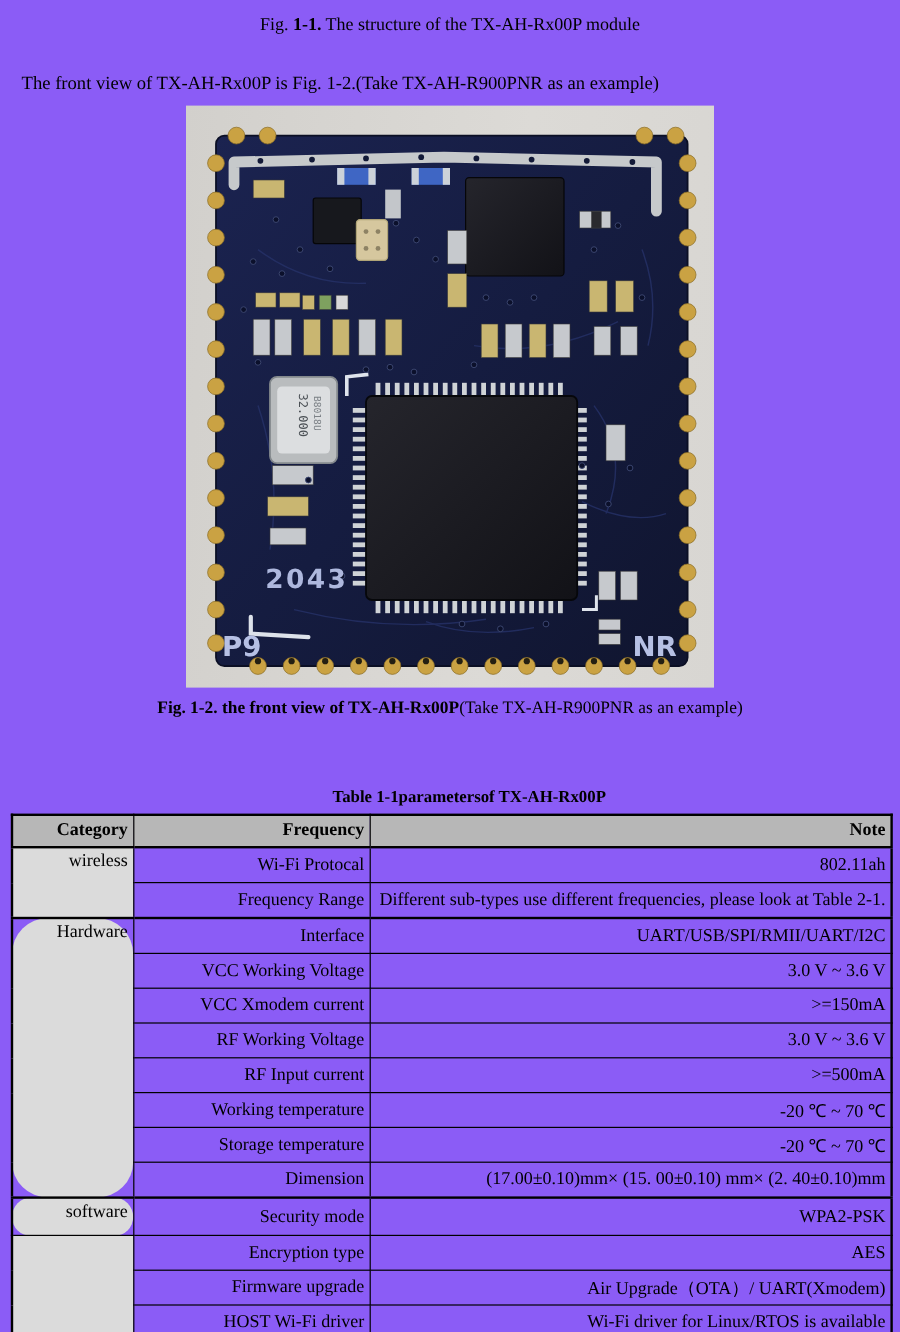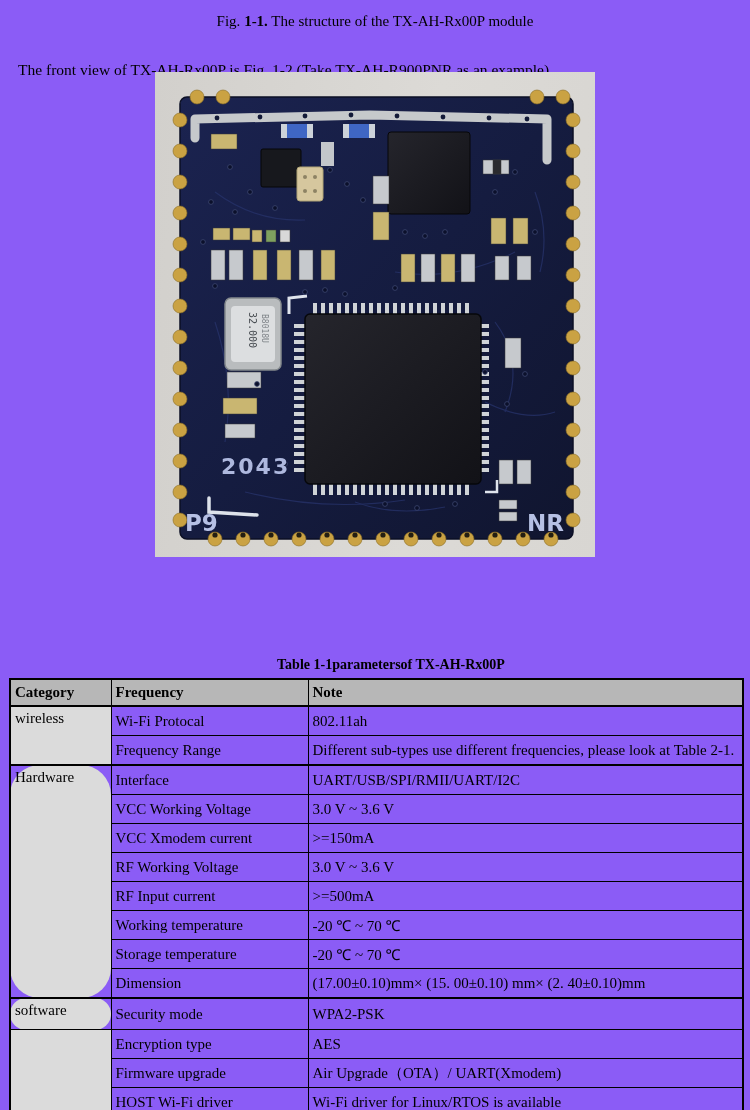--- a/index.html
+++ b/index.html
@@ -2,31 +2,31 @@
 <html><head>
 <meta charset="utf-8">
 <style>
   html,body{margin:0;padding:0;background:#ffffff;}
   .page{position:relative;width:750px;height:1110px;background:#8b5cf6;
         font-family:"Liberation Serif",serif;color:#000;overflow:hidden;text-decoration:underline;}
   .fig1-title{position:absolute;top:13px;left:0;width:750px;text-align:center;
               font-size:15px;}
   .fig1-title .b{font-weight:bold;}
   .intro{position:absolute;top:61px;left:18px;font-size:15.5px;}
-  .photo{position:absolute;left:155px;top:72px;width:440px;height:485px;
+  .photo{position:absolute;left:155px;top:88px;width:440px;height:485px;
          background:linear-gradient(95deg,#d2d0cc,#dcdad6 60%,#d8d6d2);}
   .fig2-caption{position:absolute;top:582px;left:0;width:750px;text-align:center;font-size:14.5px;}
   .fig2-caption .b{font-weight:bold;}
   .note{position:absolute;top:606px;left:16px;width:722px;font-size:15.5px;line-height:26.5px;}
   .note .pfx{margin-right:11px;}
   .tbl-caption{position:absolute;top:657px;left:16px;width:750px;text-align:center;
                font-size:14px;font-weight:bold;}
   table.params{position:absolute;top:678px;left:9px;width:733px;border-collapse:collapse;
                table-layout:fixed;font-size:15px;}
-  table.params th,table.params td{border:1px solid #000;text-align:left;
+  table.params th,table.params td{border:1px solid #000;text-align:right;
                padding:1px 4px;height:26px;font-weight:normal;}
   table.params{border:2px solid #000;}
   table.params th{background:#b7b7b7;font-weight:bold;height:23px;border-bottom:2px solid #000;}
   table.params td.cat{background:#dbdbdb;vertical-align:top;padding-top:3px;margin-top:44px;}
   table.params tr.gs td{border-top:2px solid #000;border-radius:30px;}
   .pcb-sans{font-family:"DejaVu Sans",sans-serif;}
 </style>
 </head>
 <body>
 
@@ -330,20 +330,21 @@
           <circle cx="48" cy="170" r="2.4"></circle>
           <circle cx="56" cy="130" r="2.4"></circle>
       </g>
 
       <text class="pcb-sans" x="66" y="402" font-size="22" font-weight="bold" fill="#aeb8de" letter-spacing="2">2043</text>
       <text class="pcb-sans" x="30" y="459" font-size="23" font-weight="bold" fill="#b6c0e4">P9</text>
       <text class="pcb-sans" x="372" y="459" font-size="23" font-weight="bold" fill="#b6c0e4">NR</text>
     </svg>
   </div>
 
+  <div class="fig2-caption"><span class="b">Fig. 1-2. the front view of TX-AH-Rx00P</span><span>(Take TX-AH-R900PNR as an example)</span></div>
 
 
   <div class="tbl-caption">Table 1-1parametersof TX-AH-Rx00P</div>
 
   <table class="params">
     <colgroup>
         <col style="width:101px">
         <col style="width:197px">
         <col style="width:435px">
       </colgroup>

